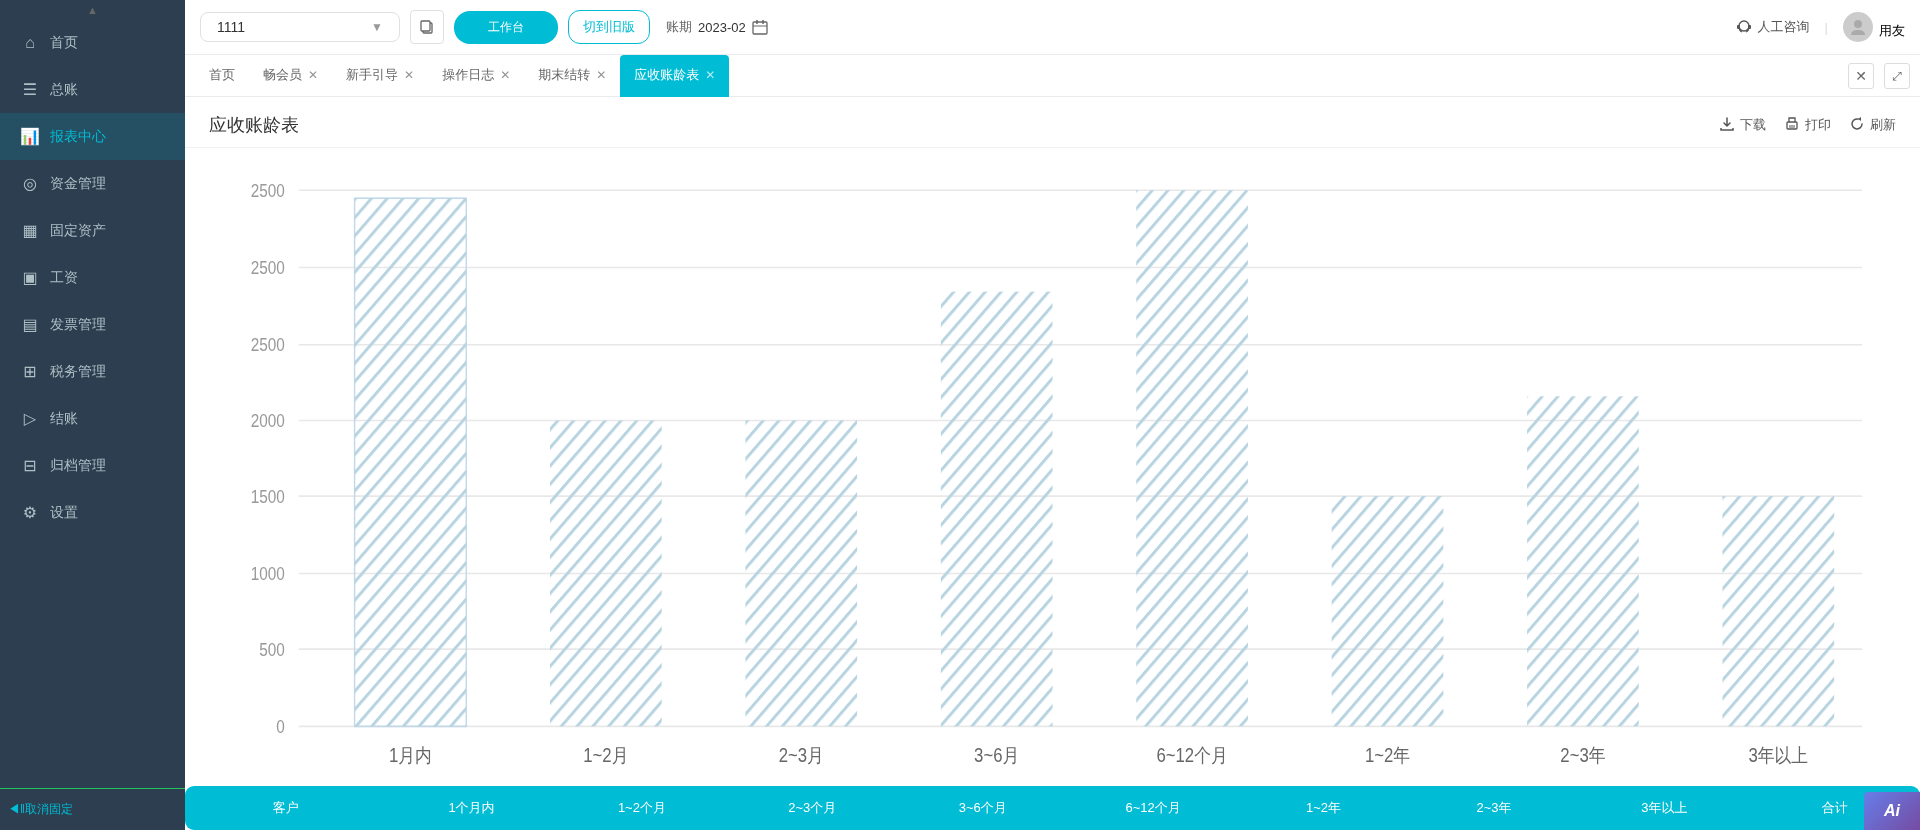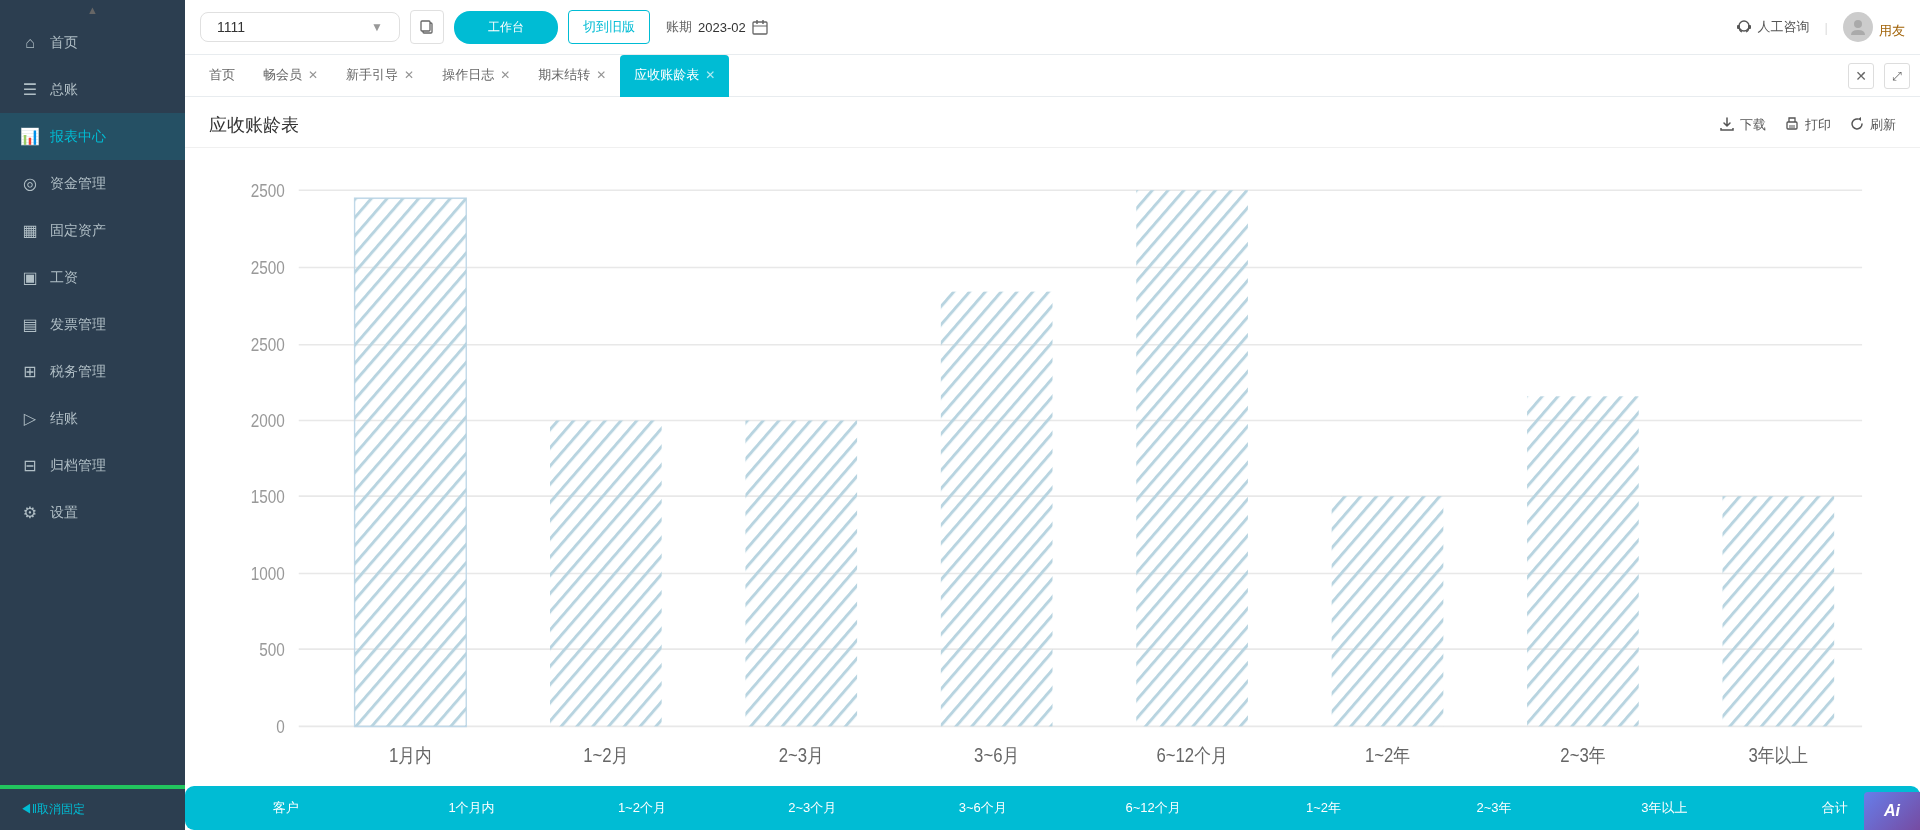--- a/index.html
+++ b/index.html
@@ -52,28 +52,28 @@
     .sidebar-item.active { background: rgba(0,188,212,0.15); color: #00bcd4; }
     .sidebar-item-icon { font-size: 16px; width: 20px; text-align: center; }
     .sidebar-scroll-indicator {
       color: #666;
       display: flex;
       justify-content: center;
       padding: 4px;
       font-size: 11px;
     }
     .sidebar-footer {
-      padding: 12px 20px;
+      padding: 12px 8px;
       color: #00bcd4;
       font-size: 12px;
       display: flex;
       align-items: center;
       gap: 6px;
       cursor: pointer;
-      border-top: 4px solid #22c55e;
+      border-top: 1px solid #22c55e;
     }
 
     
     .main {
       flex: 1;
       display: flex;
       flex-direction: column;
       overflow: hidden;
     }
 
@@ -118,21 +118,21 @@
       border: none;
       border-radius: 16px;
       padding: 8px 34px;
       font-size: 12px;
       cursor: pointer;
     }
     .header-switch-btn {
       border: 1px solid #00bcd4;
       color: #00bcd4;
       background: white;
-      border-radius: 4px;
+      border-radius: 12px;
       padding: 7px 14px;
       font-size: 13px;
       cursor: pointer;
     }
     .header-period {
       display: flex;
       align-items: center;
       gap: 6px;
       margin-left: 6px;
       font-size: 13px;
@@ -165,21 +165,21 @@
       width: 30px;
       height: 30px;
       border-radius: 50%;
       background: #ccc;
       display: flex;
       align-items: center;
       justify-content: center;
       color: #666;
       font-size: 16px;
     }
-    .header-username { color: #a16207; font-size: 13px; margin-top: 8px; }
+    .header-username { color: #000000; font-size: 13px; margin-top: 8px; }
 
     
     .tabs-bar {
       background: white;
       display: flex;
       align-items: center;
       border-bottom: 1px solid #e8ecef;
       padding: 0 10px;
       flex-shrink: 0;
       height: 42px;

